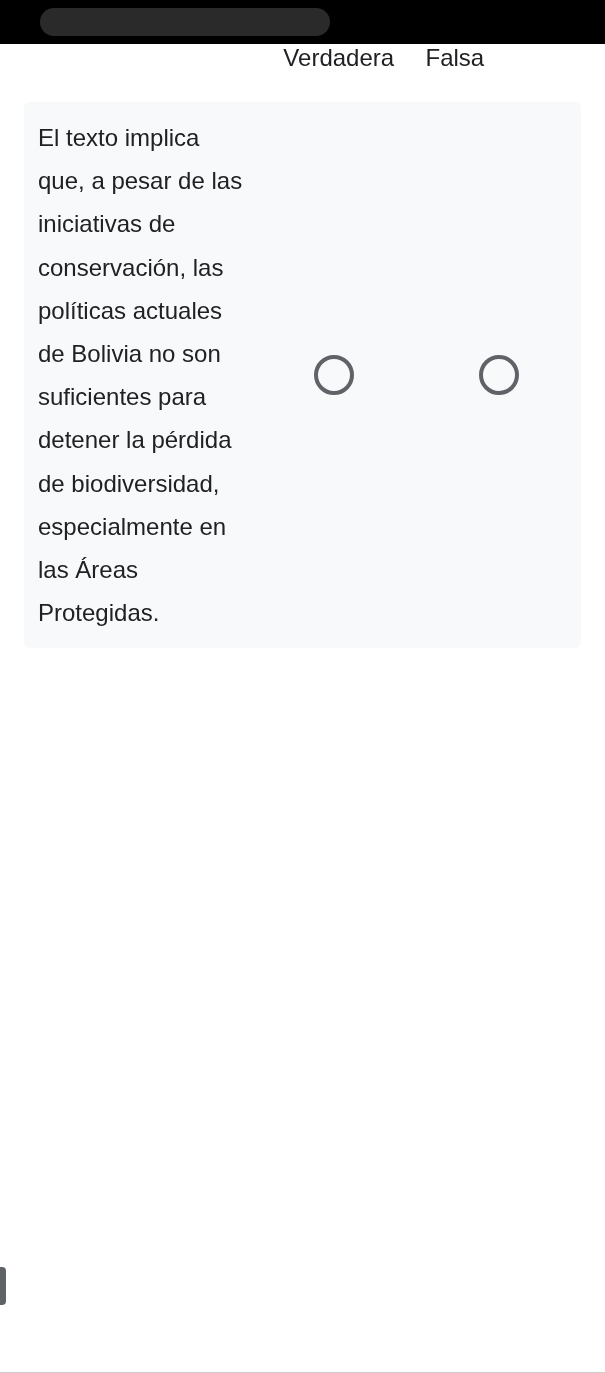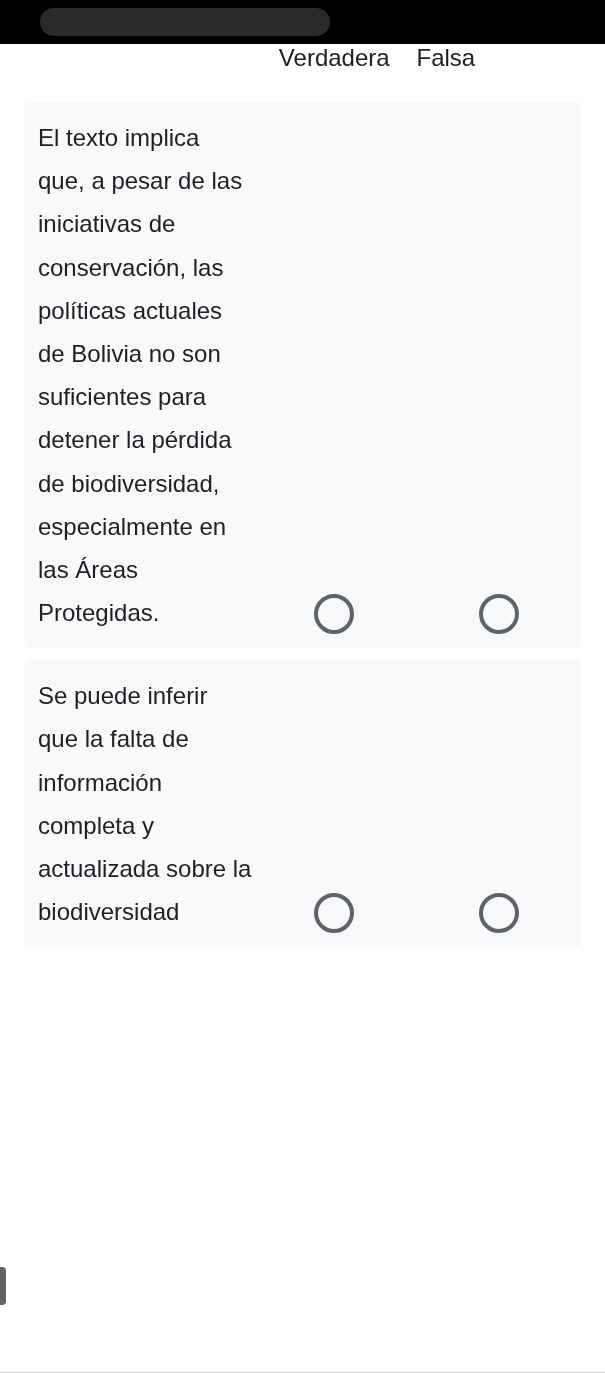--- a/index.html
+++ b/index.html
@@ -38,40 +38,41 @@
       margin-top: 6px;
       margin-bottom: 40px;
     }
     .table-wrapper {
       width: 100%;
     }
     .header-row {
       display: flex;
       align-items: center;
       padding: 0 0 30px 0;
+      gap: 9px;
     }
     .statement-col {
       width: 228px;
       flex-shrink: 0;
     }
     .header-col-v {
       flex: 1;
       text-align: center;
       font-size: 24px;
       color: #202124;
     }
     .header-col-f {
       flex: 1;
       text-align: left;
       font-size: 24px;
       color: #202124;
     }
     .data-row {
       display: flex;
-      align-items: flex-end;
+      align-items: center;
       background: #f8f9fa;
       border-radius: 6px;
       margin-bottom: 12px;
       padding: 14px 0 14px 14px;
     }
     .statement-text {
       width: 214px;
       flex-shrink: 0;
       font-size: 24px;
       line-height: 1.8;
@@ -128,26 +129,17 @@
     <div class="data-row">
       <div class="statement-text">El texto implica que, a pesar de las iniciativas de conservación, las políticas actuales de Bolivia no son suficientes para detener la pérdida de biodiversidad, especialmente en las Áreas Protegidas.</div>
       <div class="radio-cell">
         <div class="radio-circle"></div>
       </div>
       <div class="radio-cell">
         <div class="radio-circle"></div>
       </div>
     </div>
 
-    <div class="data-row">
-      <div class="statement-text">Se puede inferir que la falta de información completa y actualizada sobre la biodiversidad</div>
-      <div class="radio-cell">
-        <div class="radio-circle"></div>
-      </div>
-      <div class="radio-cell">
-        <div class="radio-circle"></div>
-      </div>
-    </div>
   </div>
 </div>
 
 <div class="left-nub"></div>
 <div class="bottom-line"></div>
 
 </body></html>

